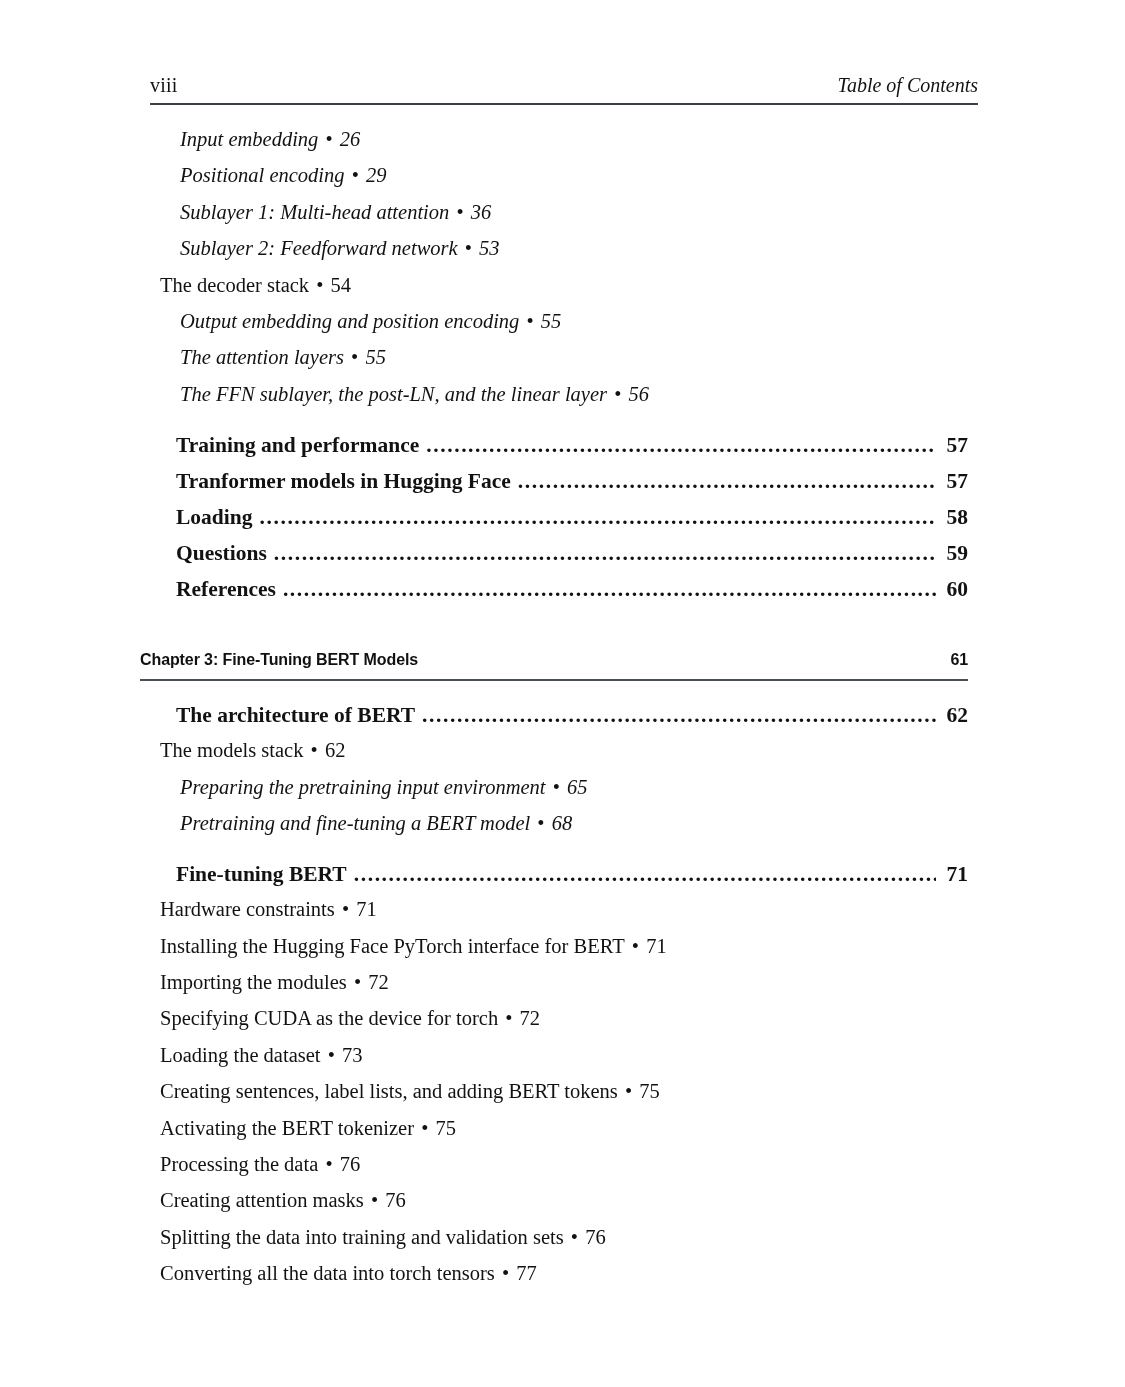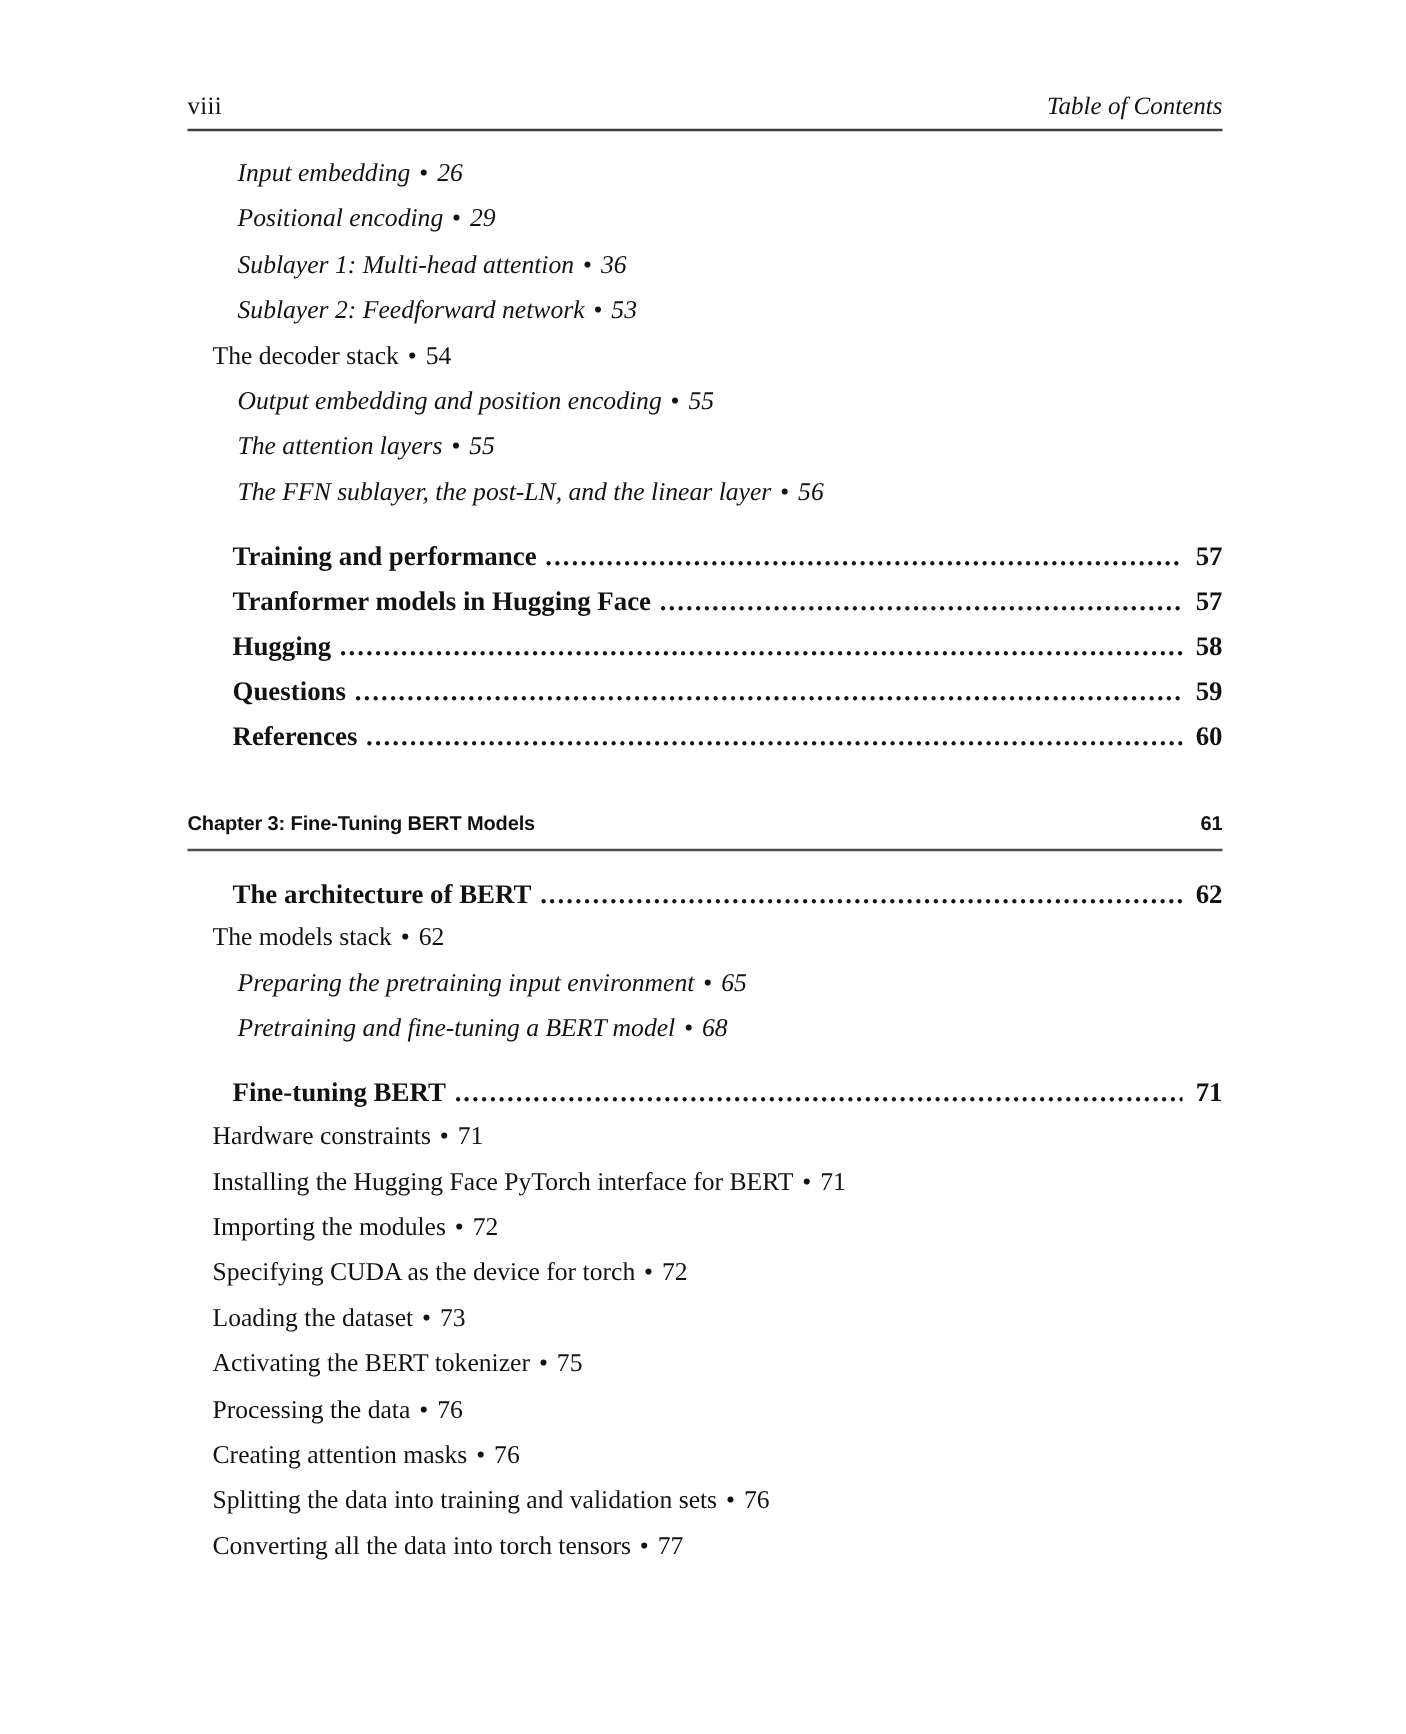--- a/index.html
+++ b/index.html
@@ -43,21 +43,21 @@
     left: 150px;
     top: 103px;
     width: 828px;
     height: 2px;
     background: #3a3f45;
   }
 
   
   .toc {
     position: absolute;
-    left: 150px;
+    left: 140px;
     top: 128px;
     width: 828px;
   }
 
   .row {
     display: flex;
     align-items: baseline;
     width: 828px;
     box-sizing: border-box;
   }
@@ -171,21 +171,21 @@
           <span class="title">Training and performance</span>
           <span class="leader">...............................................................................................................................................................</span>
           <span class="pageno">57</span>
         </div>
         <div class="row lvl1">
           <span class="title">Tranformer models in Hugging Face</span>
           <span class="leader">...............................................................................................................................................................</span>
           <span class="pageno">57</span>
         </div>
         <div class="row lvl1">
-          <span class="title">Hugging</span>
+          <span class="title">Loading</span>
           <span class="leader">...............................................................................................................................................................</span>
           <span class="pageno">58</span>
         </div>
         <div class="row lvl1">
           <span class="title">Questions</span>
           <span class="leader">...............................................................................................................................................................</span>
           <span class="pageno">59</span>
         </div>
         <div class="row lvl1">
           <span class="title">References</span>
@@ -231,20 +231,23 @@
         <div class="row lvl2">
           <span class="inline-num"><span>Importing the modules</span><span class="bullet"> • </span><span>72</span></span>
         </div>
         <div class="row lvl2">
           <span class="inline-num"><span>Specifying CUDA as the device for torch</span><span class="bullet"> • </span><span>72</span></span>
         </div>
         <div class="row lvl2">
           <span class="inline-num"><span>Loading the dataset</span><span class="bullet"> • </span><span>73</span></span>
         </div>
         <div class="row lvl2">
+          <span class="inline-num"><span>Creating sentences, label lists, and adding BERT tokens</span><span class="bullet"> • </span><span>75</span></span>
+        </div>
+        <div class="row lvl2">
           <span class="inline-num"><span>Activating the BERT tokenizer</span><span class="bullet"> • </span><span>75</span></span>
         </div>
         <div class="row lvl2">
           <span class="inline-num"><span>Processing the data</span><span class="bullet"> • </span><span>76</span></span>
         </div>
         <div class="row lvl2">
           <span class="inline-num"><span>Creating attention masks</span><span class="bullet"> • </span><span>76</span></span>
         </div>
         <div class="row lvl2">
           <span class="inline-num"><span>Splitting the data into training and validation sets</span><span class="bullet"> • </span><span>76</span></span>

